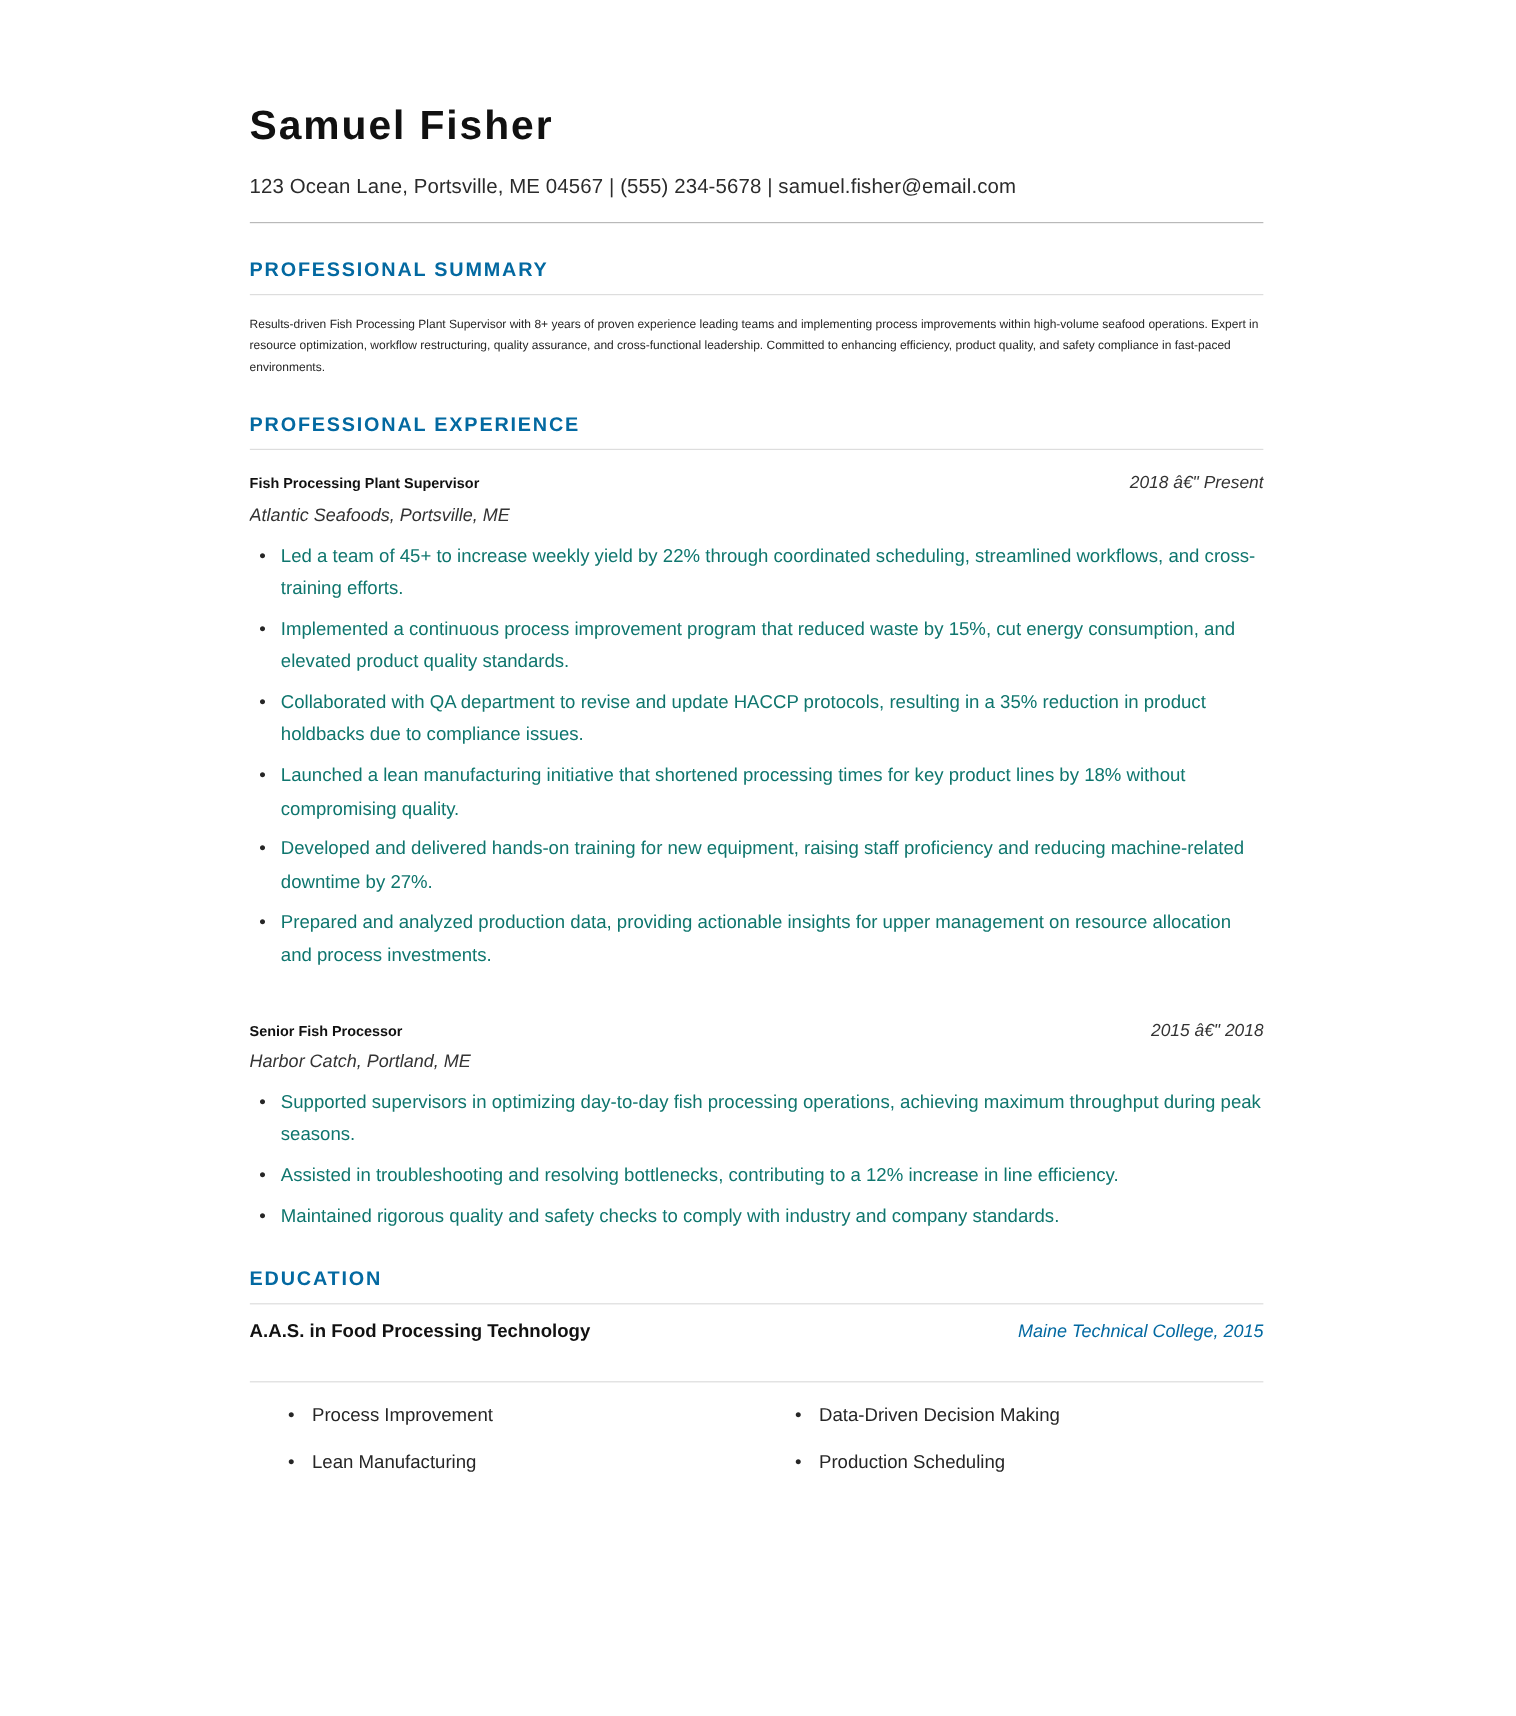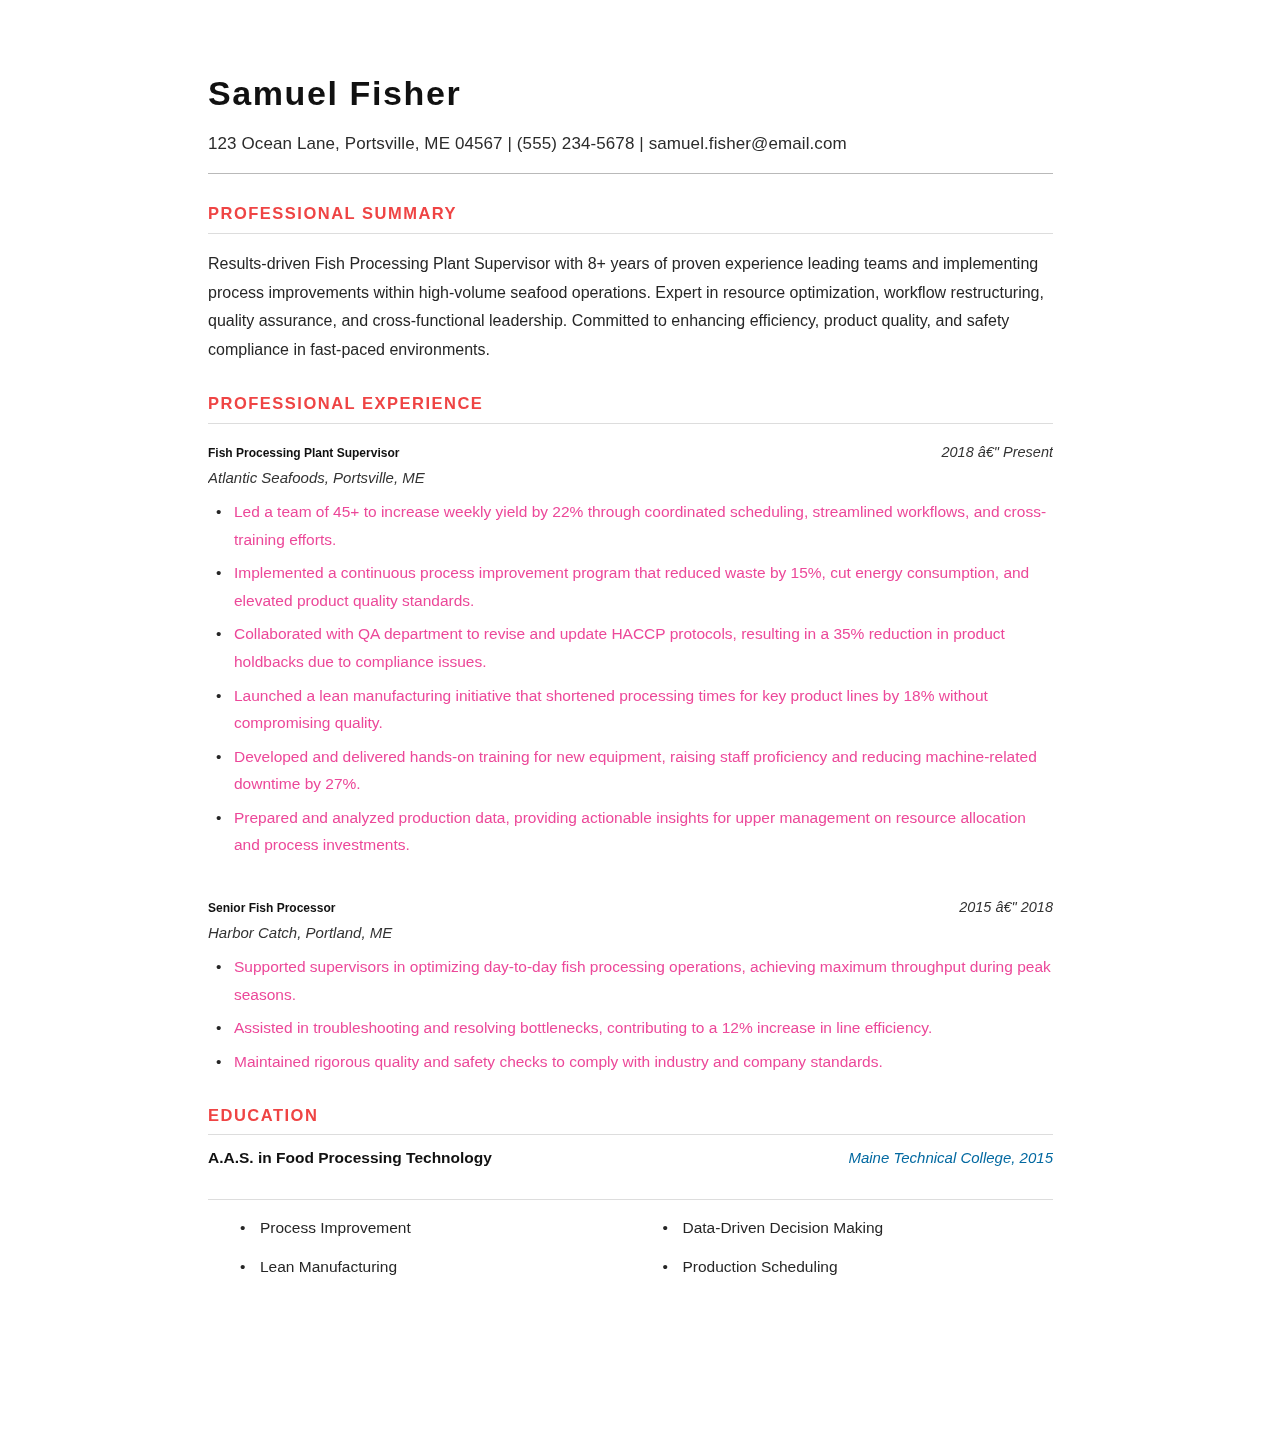--- a/index.html
+++ b/index.html
@@ -18,21 +18,21 @@
   .page {
     position: relative;
     width: 1263px;
     height: 1430px;
     background: #ffffff;
     overflow: hidden;
   }
   .content {
     position: absolute;
     left: 208px;
-    top: 0;
+    top: 12px;
     width: 845px;
     height: 1300px;
     overflow: hidden;
   }
 
   
   .name {
     font-size: 34px;
     font-weight: bold;
     letter-spacing: 1.6px;
@@ -57,34 +57,34 @@
   }
 
   
   .section {
     margin-top: 30px;
   }
   .section-title {
     font-size: 16.5px;
     font-weight: bold;
     letter-spacing: 1.5px;
-    color: #ef4444;
+    color: #0369a1;
     margin: 0;
     text-transform: uppercase;
     line-height: 1.2;
   }
   .section-rule {
     border: 0;
     border-top: 1px solid #dddddd;
     margin: 9px 0 0 0;
     width: 845px;
   }
 
   .summary-text {
-    font-size: 16px;
+    font-size: 10px;
     line-height: 1.78;
     color: #262626;
     margin: 0;
     padding-top: 16px;
     text-align: left;
   }
 
   
   .job {
     margin-top: 18px;
@@ -121,21 +121,21 @@
 
   ul.bullets {
     list-style: none;
     margin: 10px 0 0 0;
     padding: 0;
   }
   ul.bullets > li {
     position: relative;
     font-size: 15.5px;
     line-height: 1.78;
-    color: #ec4899;
+    color: #0f766e;
     padding-left: 26px;
     margin-bottom: 6px;
   }
   ul.bullets > li:last-child {
     margin-bottom: 0;
   }
   ul.bullets > li::before {
     content: "\2022";
     position: absolute;
     left: 8px;

